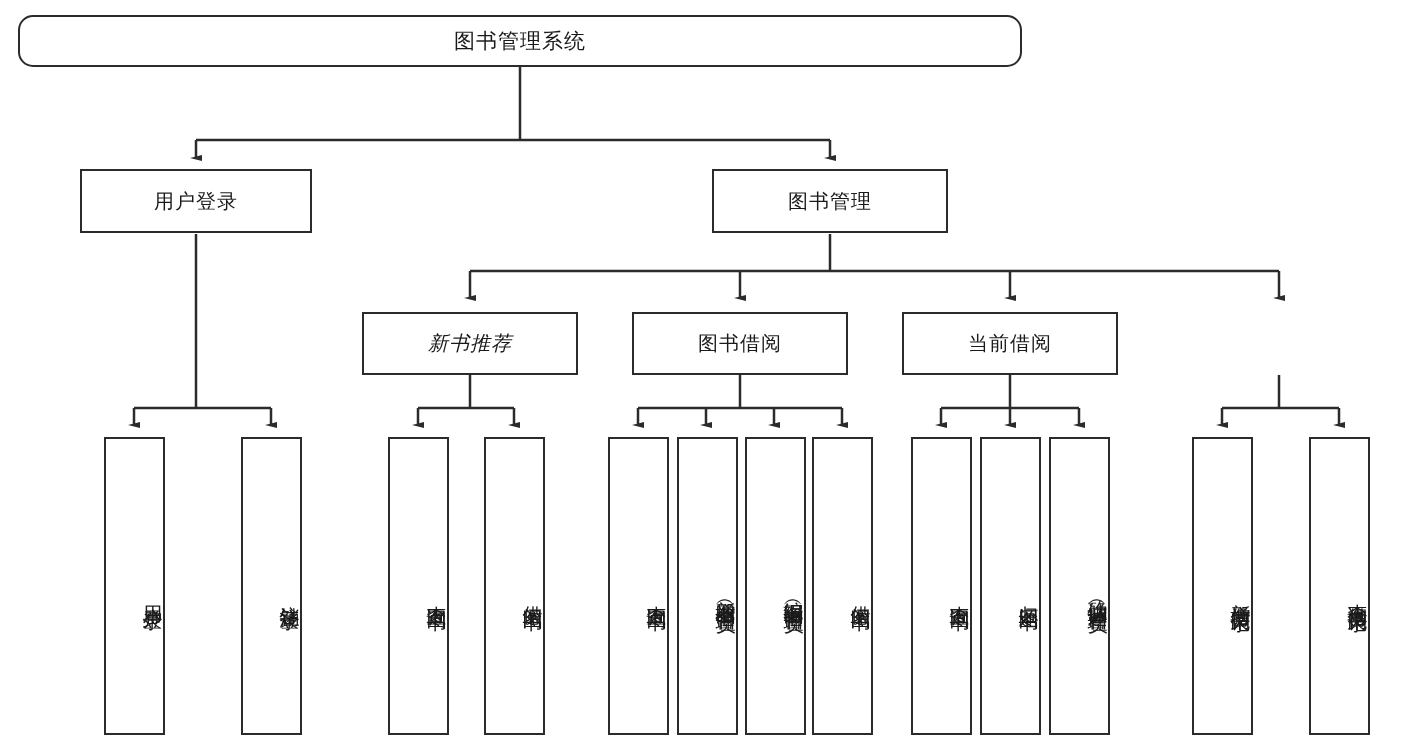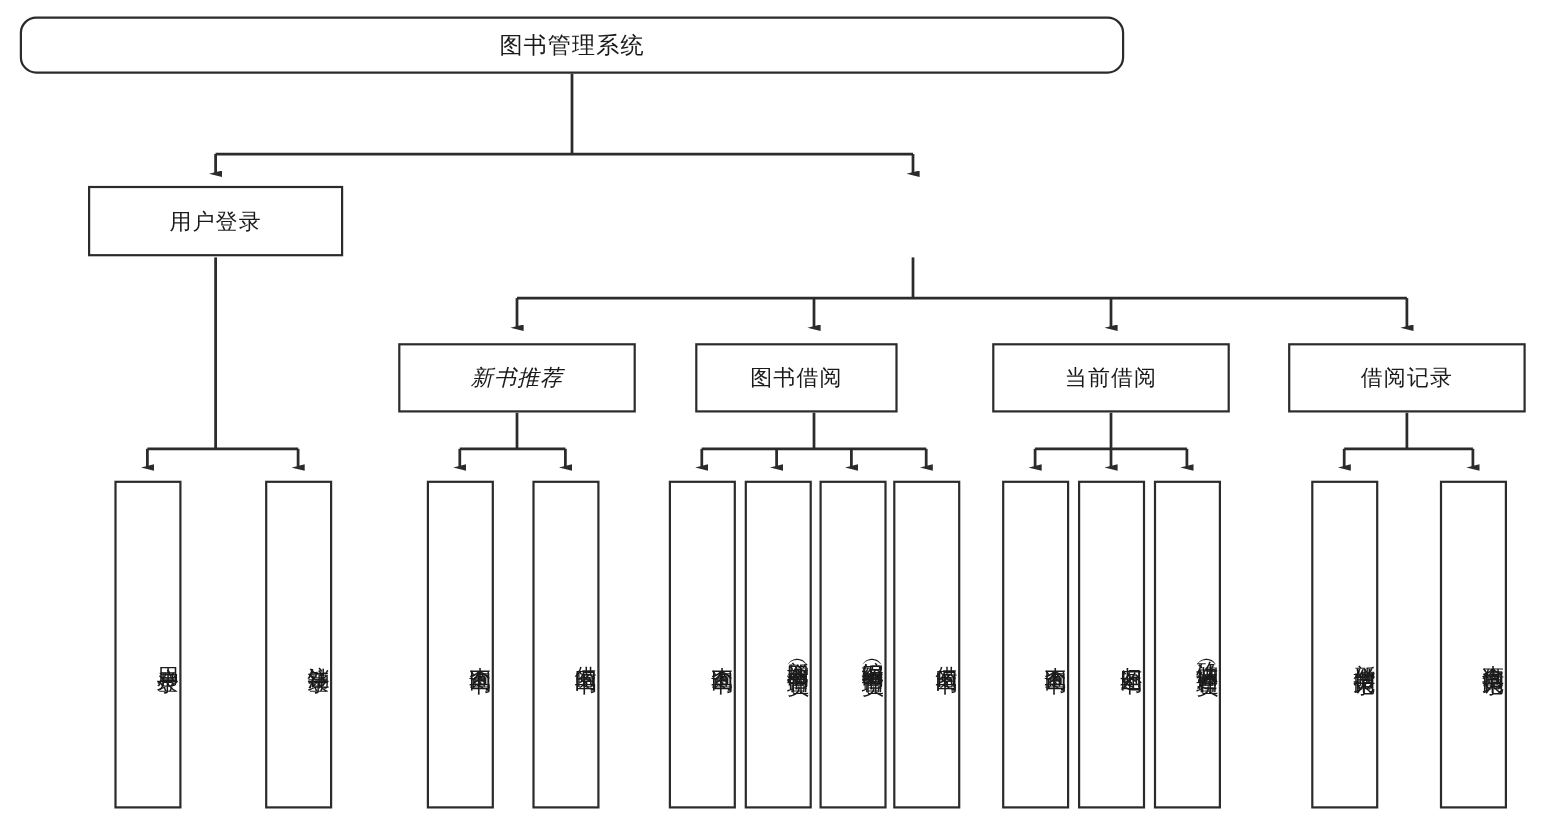--- a/index.html
+++ b/index.html
@@ -107,32 +107,32 @@
     </g>
   </svg>
 
   <div class="node h root" style="left:18px;top:15px;width:1004px;height:52px;border-radius:15px;">
     <span>图书管理系统</span>
   </div>
 
   <div class="node h" style="left:80px;top:169px;width:232px;height:64px;">
     <span>用户登录</span>
   </div>
+  <div class="node h" style="left:712px;top:169px;width:236px;height:64px;">
+    <span>图书管理</span>
+  </div>
 
   <div class="node h" style="left:362px;top:312px;width:216px;height:63px;font-style:italic;">
     <span>新书推荐</span>
   </div>
-  <div class="node h" style="left:632px;top:312px;width:184px;height:63px;">
+  <div class="node h" style="left:632px;top:312px;width:216px;height:63px;">
     <span>图书借阅</span>
   </div>
   <div class="node h" style="left:902px;top:312px;width:216px;height:63px;">
     <span>当前借阅</span>
-  </div>
-  <div class="node h" style="left:1171px;top:312px;width:216px;height:63px;">
-    <span>借阅记录</span>
   </div>
 
   <div class="node v" style="left:104px;top:437px;width:61px;height:298px;">
     <span class="vtext">用户登录</span>
   </div>
   <div class="node v" style="left:241px;top:437px;width:61px;height:298px;">
     <span class="vtext">注销登录</span>
   </div>
 
   <div class="node v" style="left:388px;top:437px;width:61px;height:298px;">

